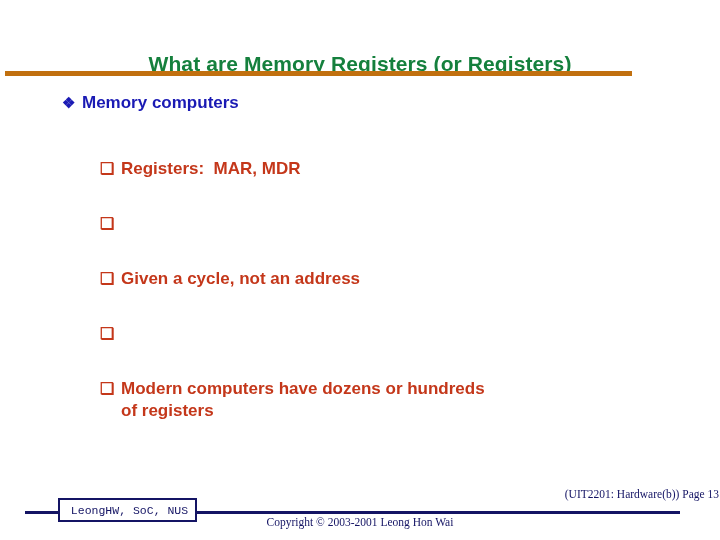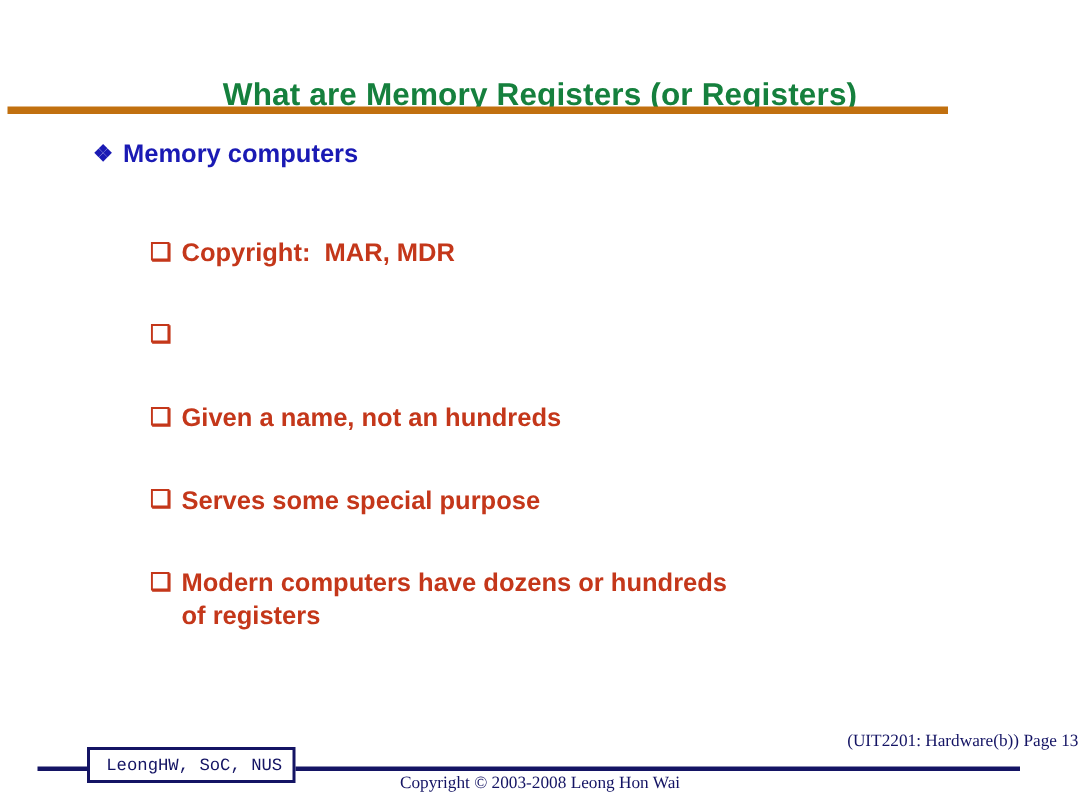--- a/index.html
+++ b/index.html
@@ -178,48 +178,47 @@
     <div class="lvl1">
       <span class="bullet-diamond">❖</span>
       <span class="lvl1-text">Memory computers</span>
     </div>
 
     <div class="sp-1"></div>
 
     <ul class="lvl2-list">
       <li class="lvl2">
         <span class="bullet-square">❏</span>
-        <span class="lvl2-text">Copyright:  MAR, MDR</span>
-      </li>
-      <div class="sp-2"></div>
-      <li class="lvl2">
-        <span class="bullet-square">❏</span>
-      </li>
-      <div class="sp-2"></div>
-      <li class="lvl2">
-        <span class="bullet-square">❏</span>
-        <span class="lvl2-text">Given a name, not an hundreds</span>
-      </li>
-      <div class="sp-2"></div>
-      <li class="lvl2">
-        <span class="bullet-square">❏</span>
-        <span class="lvl2-text">Serves some special purpose</span>
+        <span class="lvl2-text">Registers:  MAR, MDR</span>
+      </li>
+      <div class="sp-2"></div>
+      <li class="lvl2">
+        <span class="bullet-square">❏</span>
+      </li>
+      <div class="sp-2"></div>
+      <li class="lvl2">
+        <span class="bullet-square">❏</span>
+        <span class="lvl2-text">Given a cycle, not an address</span>
+      </li>
+      <div class="sp-2"></div>
+      <li class="lvl2">
+        <span class="bullet-square">❏</span>
       </li>
       <div class="sp-2"></div>
       <li class="lvl2">
         <span class="bullet-square">❏</span>
         <span class="lvl2-text">Modern computers have dozens or hundreds
 of registers</span>
       </li>
     </ul>
 
   </div>
 
   <div class="footer">
     <div class="page-label">(UIT2201: Hardware(b)) Page 13</div>
     <div class="footer-line"></div>
     <div class="footer-box">
       <div class="footer-box-text">LeongHW, SoC, NUS</div>
     </div>
-    <div class="copyright">Copyright © 2003-2008 Leong Hon Wai</div>
+    <div class="copyright">Copyright © 2003-2001 Leong Hon Wai</div>
   </div>
 
 </div>
 
 </body></html>

